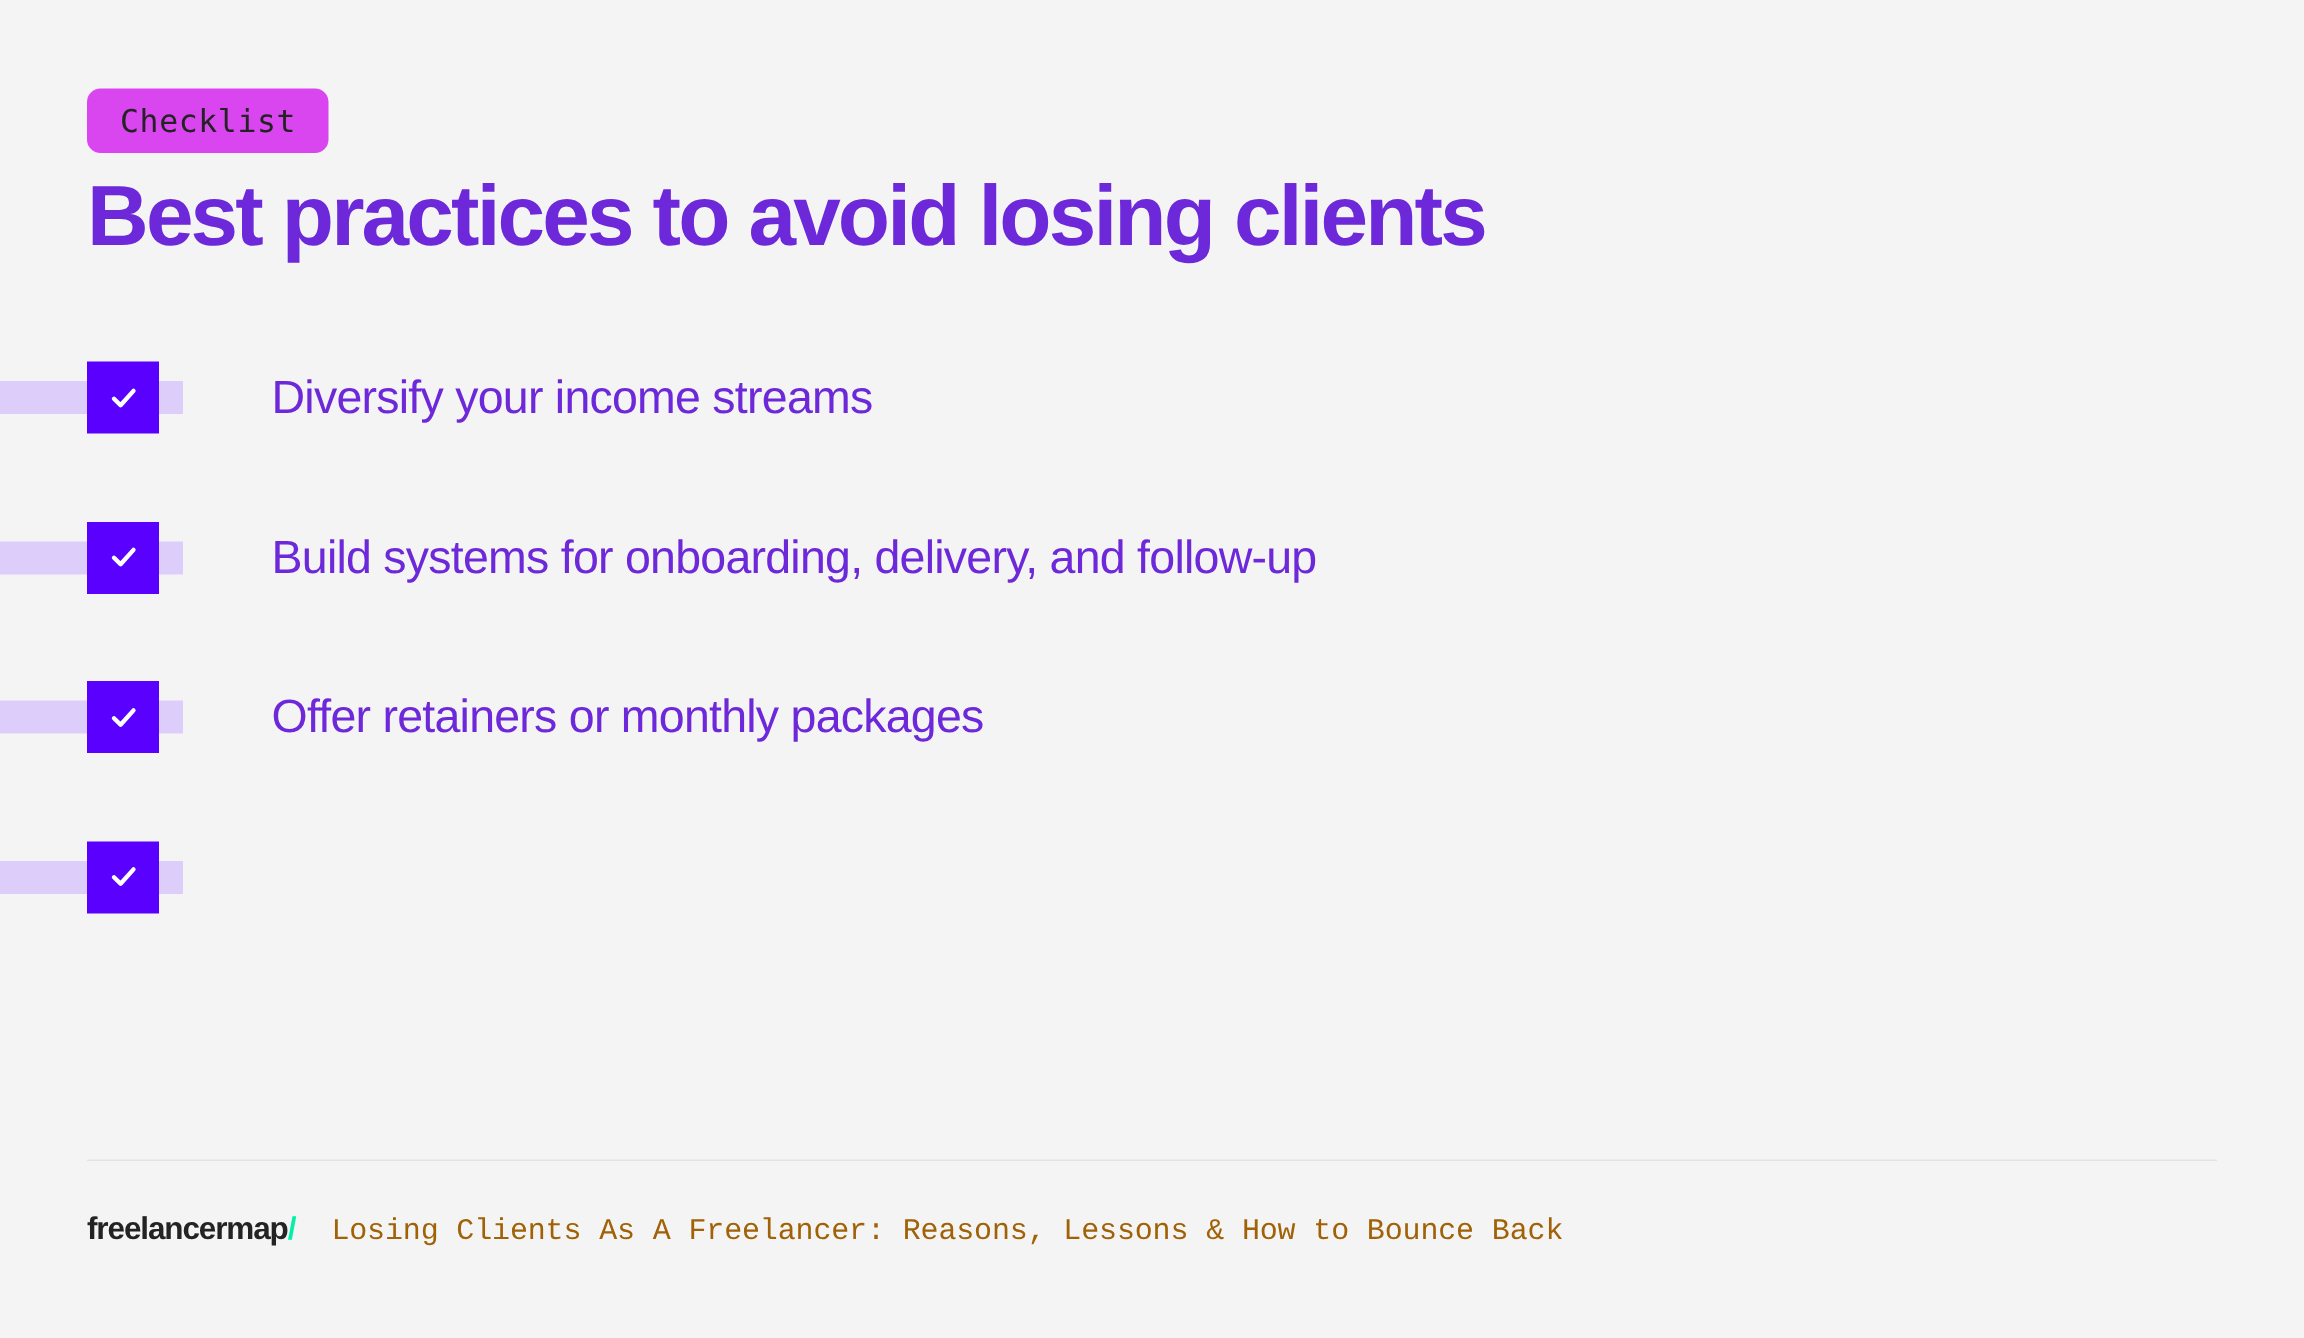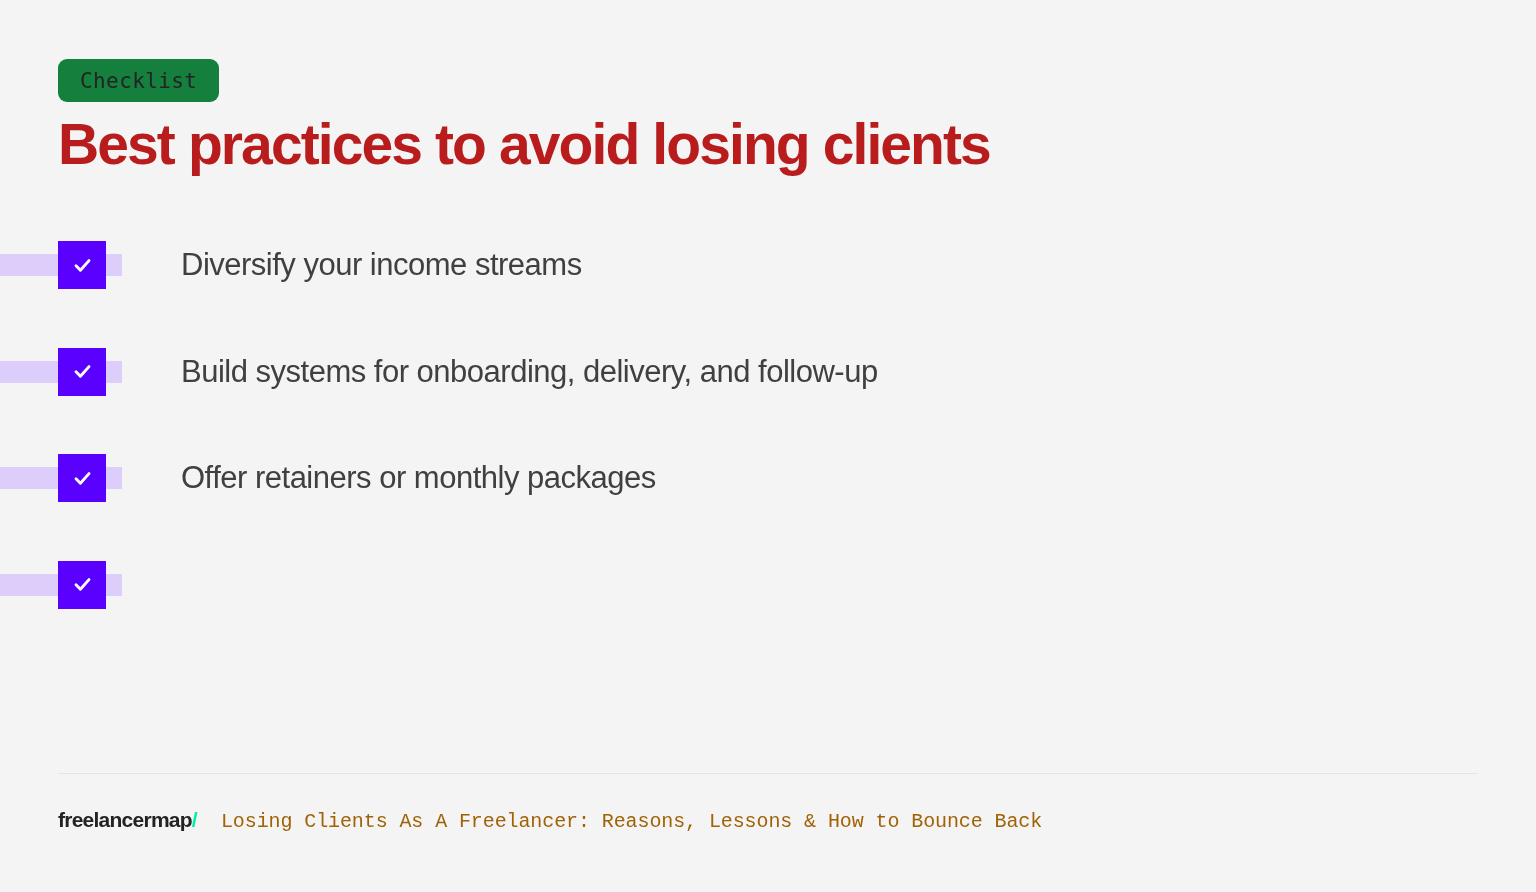--- a/index.html
+++ b/index.html
@@ -25,39 +25,39 @@
 
   
   .badge {
     position: absolute;
     left: 58px;
     top: 59px;
     height: 43px;
     padding: 0 22px;
     display: flex;
     align-items: center;
-    background: #15803d;
+    background: #d946ef;
     border-radius: 9px;
     font-family: "DejaVu Sans Mono", "Liberation Mono", monospace;
     font-size: 21px;
     letter-spacing: 0.4px;
     color: #232323;
   }
 
   
   .heading {
     position: absolute;
     left: 58px;
     top: 113px;
     width: 1300px;
     font-family: "Liberation Sans", sans-serif;
     font-size: 57px;
     font-weight: 700;
     letter-spacing: -1.9px;
-    color: #b91c1c;
+    color: #6d28d9;
     line-height: 1.12;
     white-space: nowrap;
   }
 
   
   .checklist {
     position: absolute;
     left: 0;
     top: 241px;
     width: 1536px;
@@ -100,21 +100,21 @@
     position: absolute;
     left: 181px;
     top: 0;
     height: 48px;
     display: flex;
     align-items: center;
     font-family: "Liberation Sans", sans-serif;
     font-size: 31px;
     font-weight: 400;
     letter-spacing: -0.5px;
-    color: #404040;
+    color: #6d28d9;
     white-space: nowrap;
   }
 
   
   .divider {
     position: absolute;
     left: 58px;
     top: 773px;
     width: 1420px;
     height: 1px;

